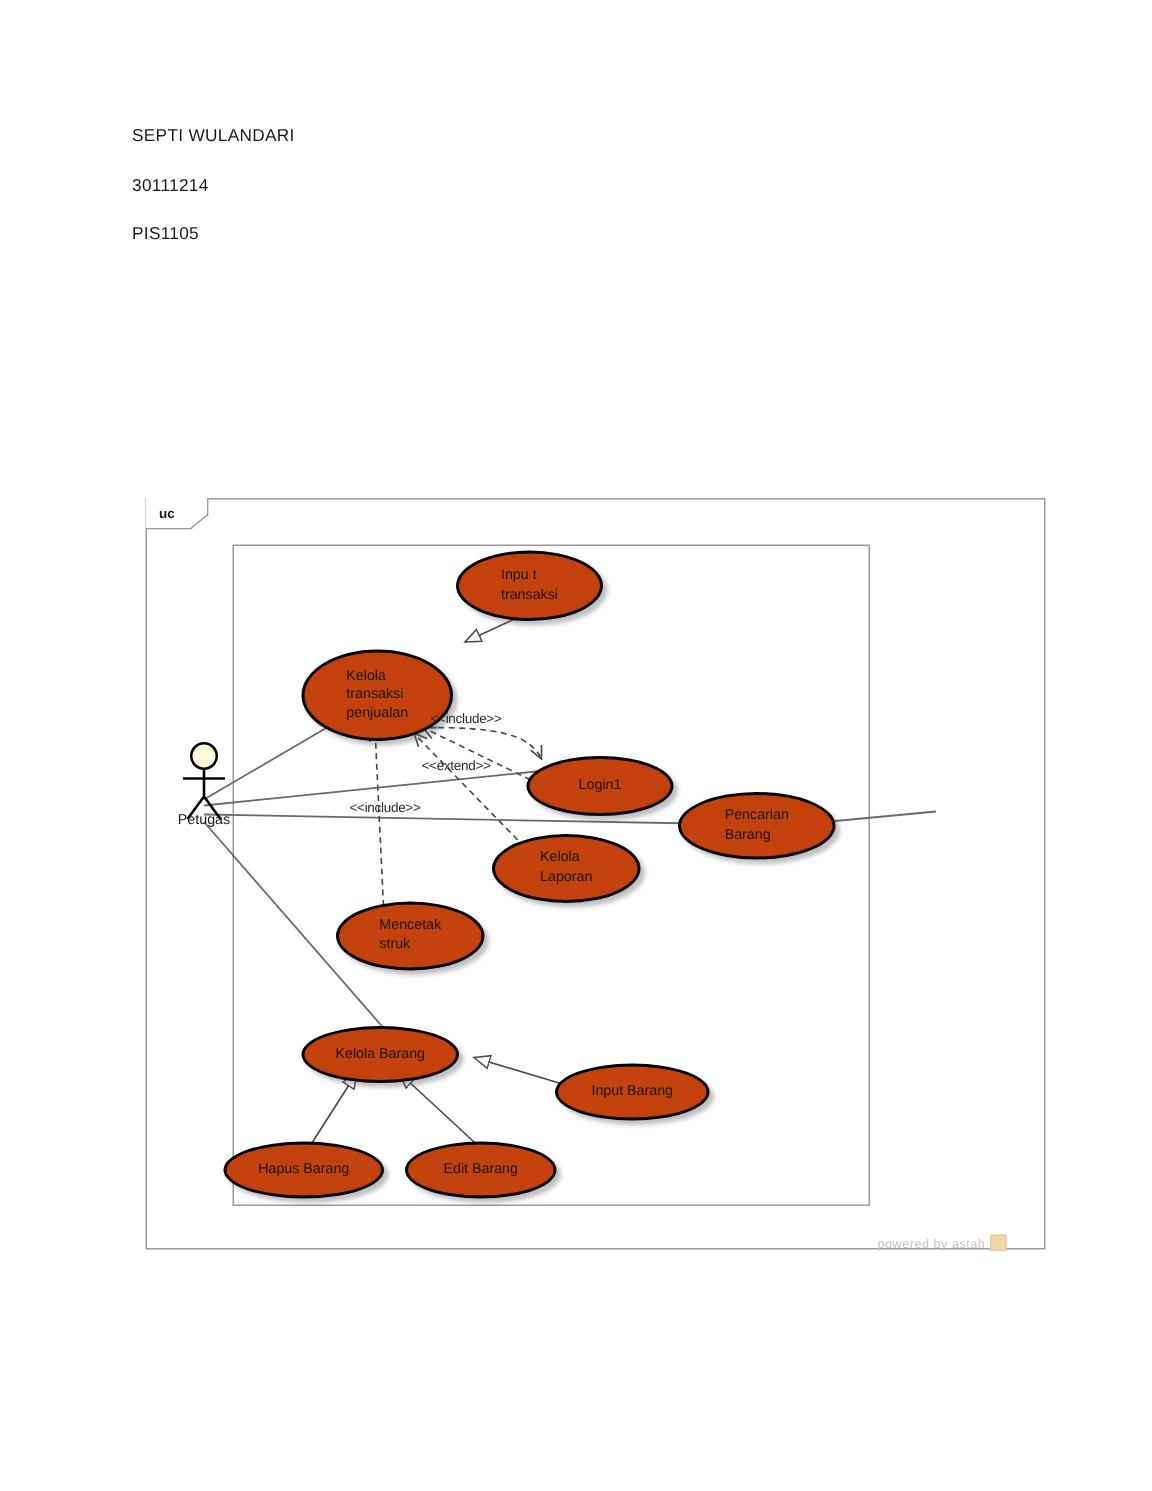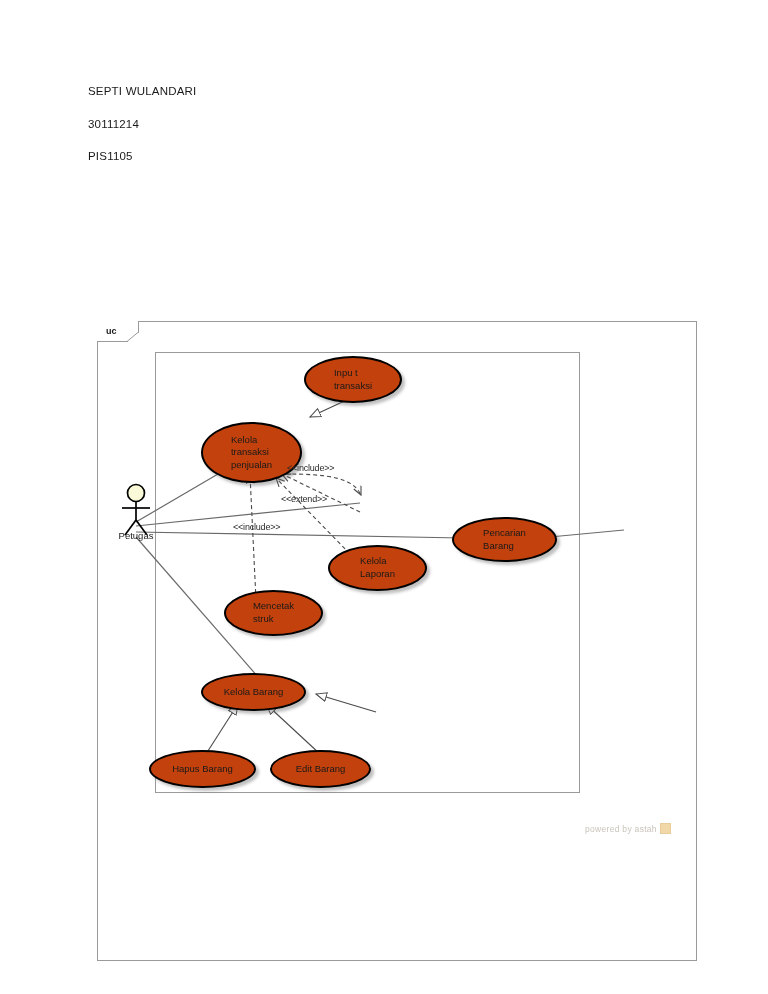--- a/index.html
+++ b/index.html
@@ -28,23 +28,23 @@
     color: #1a1a1a;
     line-height: 1.0;
     margin-bottom: 21px;
     letter-spacing: 0.2px;
   }
 
   
   .uc-frame {
     position: absolute;
     left: 97px;
-    top: 321px;
+    top: 332px;
     width: 600px;
-    height: 640px;
+    height: 501px;
     border: 1px solid #9a9a9a;
     background: #ffffff;
     box-sizing: border-box;
   }
   .uc-tab {
     position: absolute;
     left: -1px;
     top: -1px;
     width: 42px;
     height: 21px;
@@ -230,40 +230,46 @@
     <div class="uc-text">Inpu t
 transaksi</div>
   </div>
 
   <div class="usecase" style="left:103px; top:100px; width:101px; height:61px;">
     <div class="uc-text">Kelola
 transaksi
 penjualan</div>
   </div>
 
+  <div class="usecase" style="left:253px; top:171px; width:98px; height:40px;">
+    <div class="uc-text center">Login1</div>
+  </div>
 
   <div class="usecase" style="left:354px; top:195px; width:105px; height:45px;">
     <div class="uc-text">Pencarian
 Barang</div>
   </div>
 
   <div class="usecase" style="left:230px; top:223px; width:99px; height:46px;">
     <div class="uc-text">Kelola
 Laporan</div>
   </div>
 
   <div class="usecase" style="left:126px; top:268px; width:99px; height:46px;">
     <div class="uc-text">Mencetak
 struk</div>
   </div>
 
   <div class="usecase" style="left:103px; top:351px; width:105px; height:38px;">
     <div class="uc-text center">Kelola Barang</div>
   </div>
 
+  <div class="usecase" style="left:272px; top:376px; width:103px; height:38px;">
+    <div class="uc-text center">Input Barang</div>
+  </div>
 
   <div class="usecase" style="left:172px; top:428px; width:101px; height:38px;">
     <div class="uc-text center">Edit Barang</div>
   </div>
 
   <div class="usecase" style="left:51px; top:428px; width:107px; height:38px;">
     <div class="uc-text center">Hapus Barang</div>
   </div>
 
   <div class="stereotype" style="left:189px; top:141px;">&lt;&lt;include&gt;&gt;</div>

